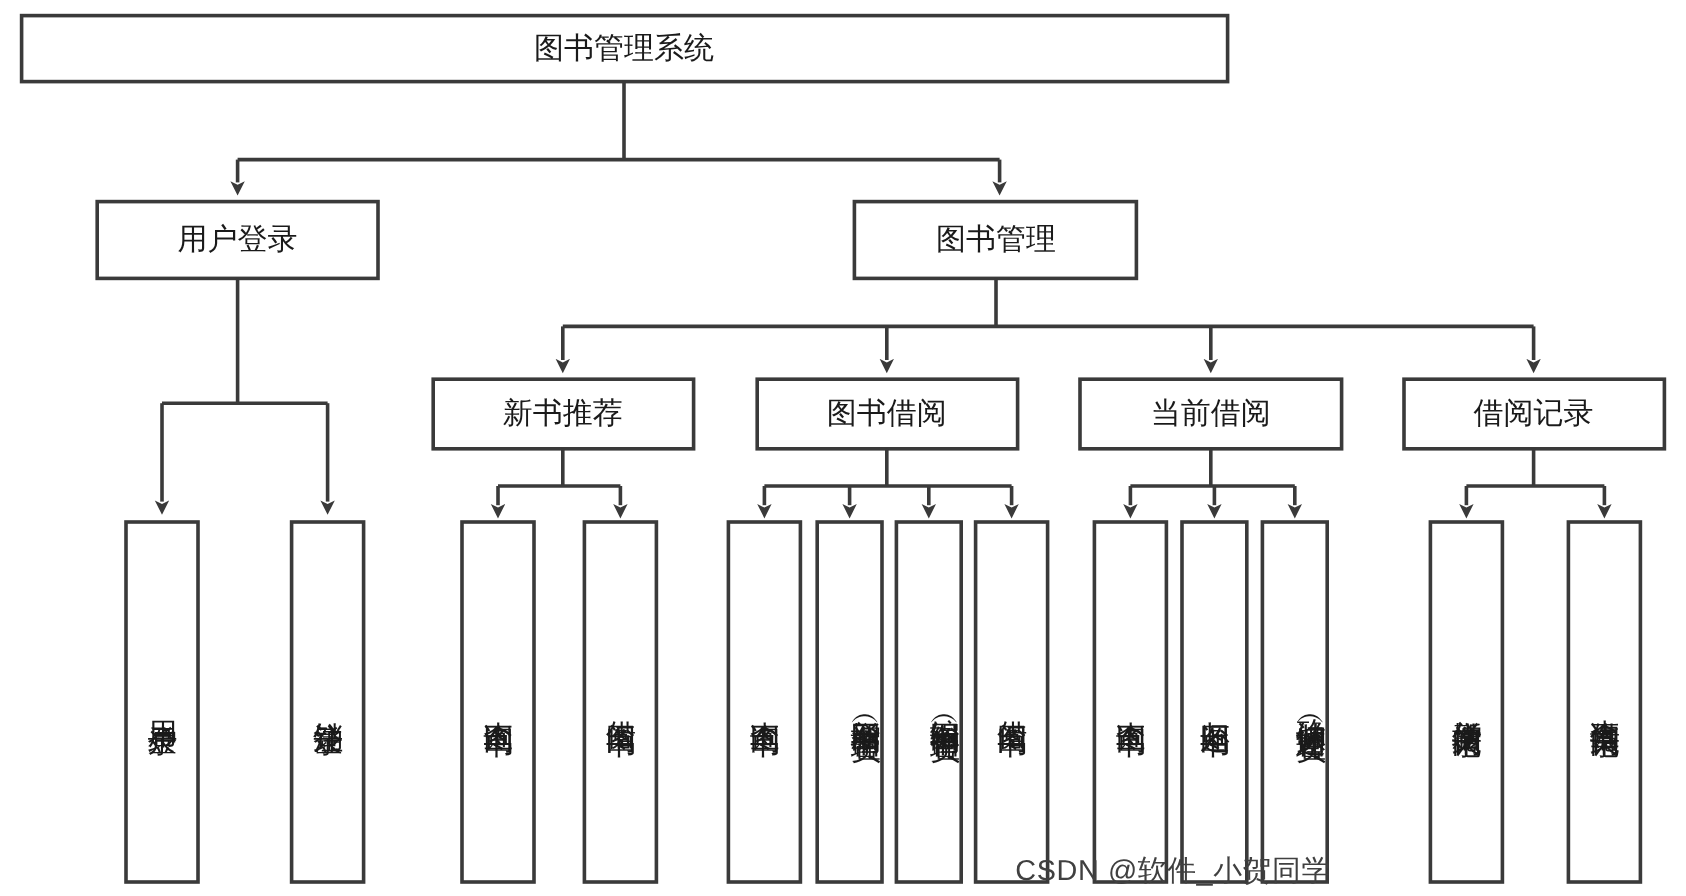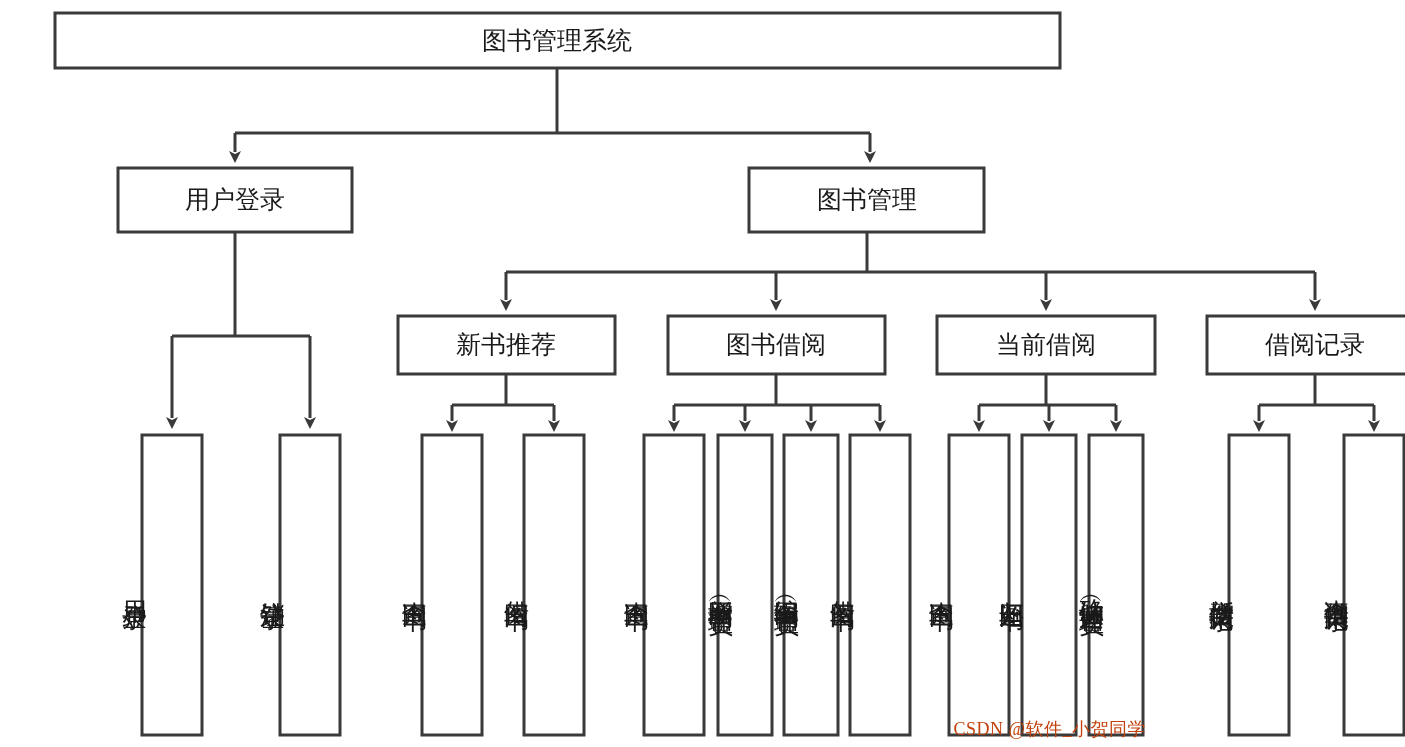--- a/index.html
+++ b/index.html
@@ -13,21 +13,20 @@
     font-family: "Liberation Sans", "DejaVu Sans", sans-serif;
     overflow: hidden;
     position: relative;
   }
   #diagram-root {
     position: absolute;
     left: 0;
     top: 0;
     width: 1117px;
     height: 747px;
-    padding-left: 37px;
   }
   svg#flow {
     display: block;
     width: 1405px;
     height: 747px;
   }
   .node-rect {
     fill: #ffffff;
     stroke: #3a3a3a;
     stroke-width: 3;
@@ -61,23 +60,23 @@
     line-height: 1.12;
     color: #1a1a1a;
     letter-spacing: 2px;
     white-space: nowrap;
     pointer-events: none;
   }
   #watermark {
     position: absolute;
     right: 8px;
     bottom: 6px;
-    font-family: Liberation Serif, serif;
-    font-size: 18px;
-    color: #c2410c;
+    font-family: Liberation Sans, sans-serif;
+    font-size: 24px;
+    color: #404040;
     letter-spacing: 0.5px;
     white-space: nowrap;
   }
 </style>
 </head>
 <body>
 
 <div id="diagram-root">
 
   <svg id="flow" viewBox="0 0 1405 747">

